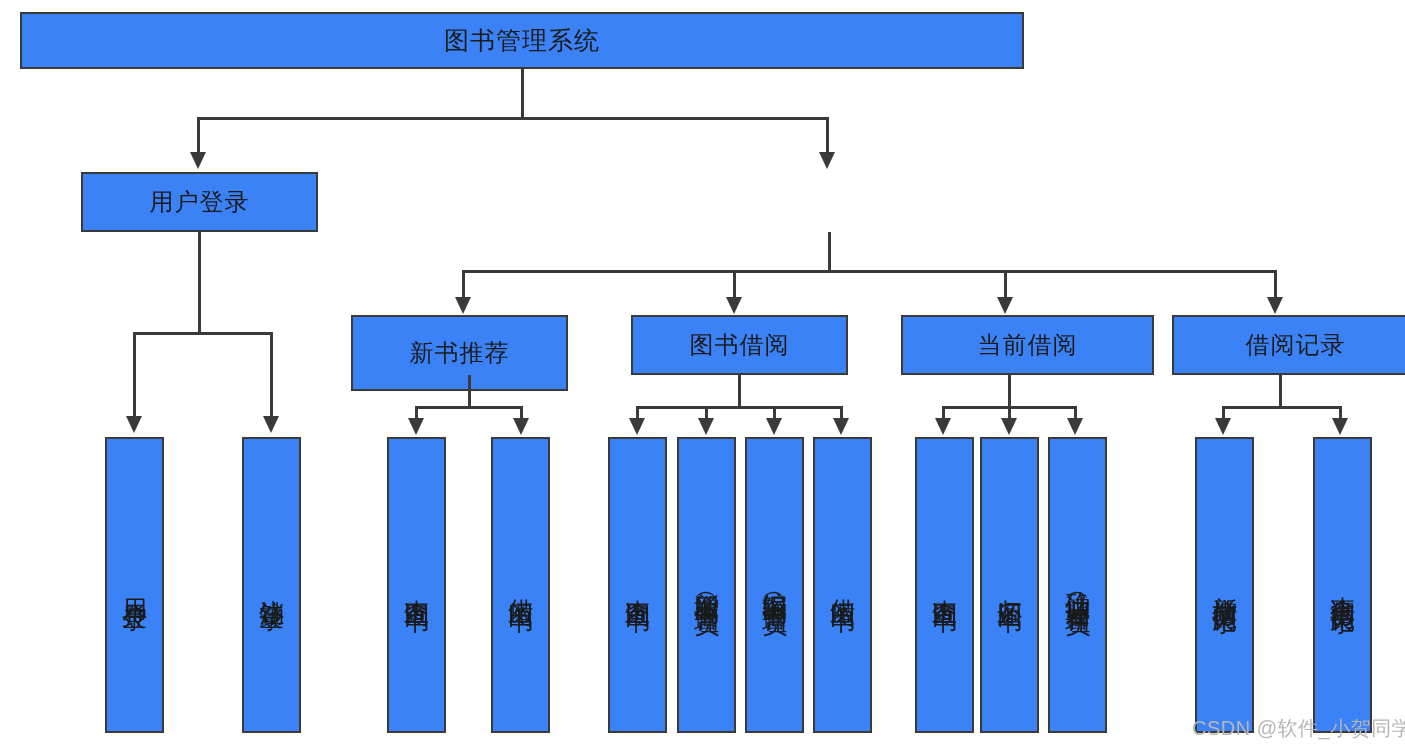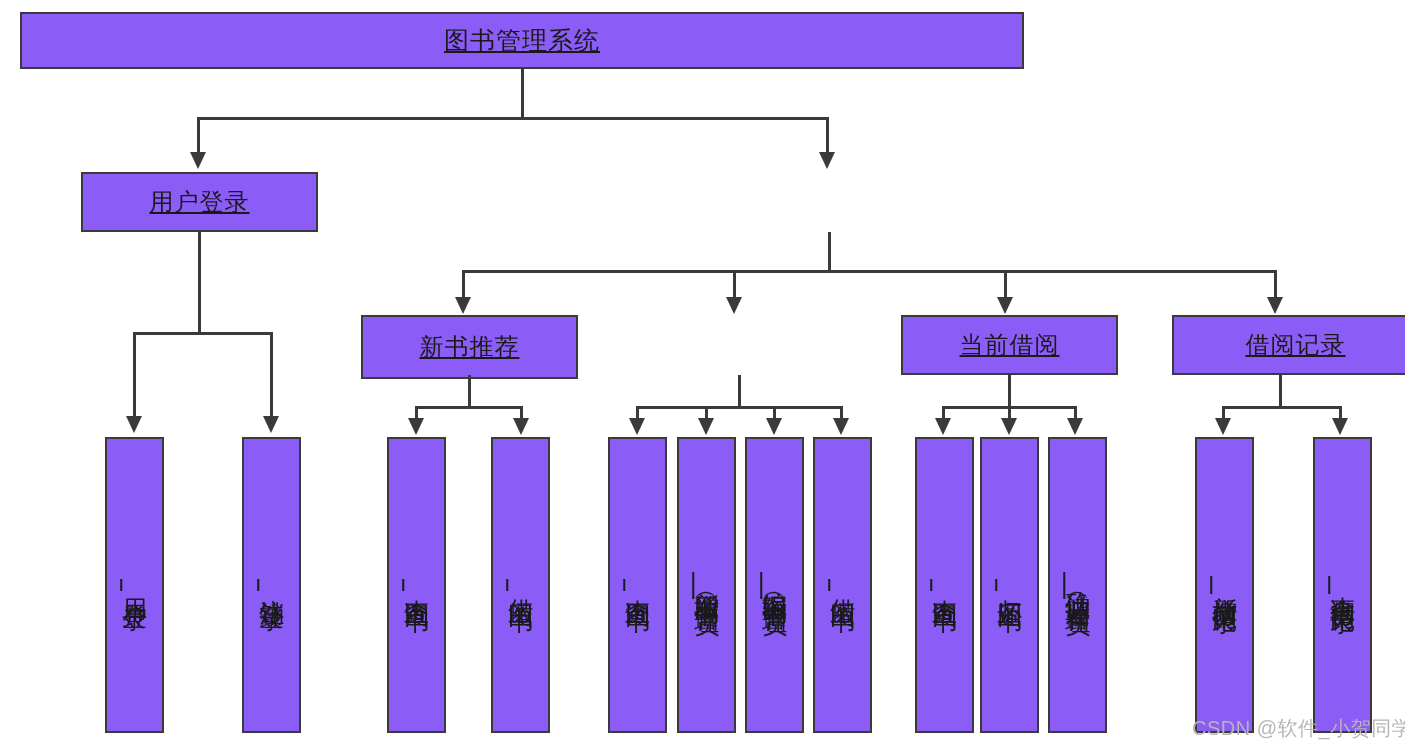--- a/index.html
+++ b/index.html
@@ -14,27 +14,26 @@
     position: relative;
     width: 1405px;
     height: 747px;
     background: #ffffff;
     overflow: hidden;
   }
   
   .node {
     position: absolute;
     box-sizing: border-box;
-    background: #8b5cf6;
+    background: #3b82f6;
     border: 2px solid #3a3a3a;
     display: flex;
     align-items: center;
     justify-content: center;
     color: #1a1a1a;
-    text-decoration: underline;
   }
   .node .lbl {
     display: block;
     text-align: center;
     white-space: nowrap;
   }
   
   .node.horiz .lbl {
     font-size: 24px;
     letter-spacing: 1px;
@@ -115,24 +114,27 @@
   <div class="ln hln" style="left:462px; top:270px; width:815px; height:3px;"></div>
   <div class="ln vln" style="left:462px; top:270px; width:3px; height:28px;"></div>
   <div class="arrow" style="left:455px; top:297px;"></div>
   <div class="ln vln" style="left:733px; top:270px; width:3px; height:28px;"></div>
   <div class="arrow" style="left:726px; top:297px;"></div>
   <div class="ln vln" style="left:1004px; top:270px; width:3px; height:28px;"></div>
   <div class="arrow" style="left:997px; top:297px;"></div>
   <div class="ln vln" style="left:1274px; top:270px; width:3px; height:28px;"></div>
   <div class="arrow" style="left:1267px; top:297px;"></div>
 
-  <div class="node horiz" style="left:361px; top:315px; width:217px; height:64px;">
+  <div class="node horiz" style="left:351px; top:315px; width:217px; height:76px;">
     <span class="lbl">新书推荐</span>
   </div>
-  <div class="node horiz" style="left:901px; top:315px; width:217px; height:60px;">
+  <div class="node horiz" style="left:631px; top:315px; width:217px; height:60px;">
+    <span class="lbl">图书借阅</span>
+  </div>
+  <div class="node horiz" style="left:901px; top:315px; width:253px; height:60px;">
     <span class="lbl">当前借阅</span>
   </div>
   <div class="node horiz" style="left:1172px; top:315px; width:247px; height:60px;">
     <span class="lbl">借阅记录</span>
   </div>
 
   <div class="ln vln" style="left:468px; top:375px; width:3px; height:33px;"></div>
   <div class="ln hln" style="left:415px; top:406px; width:108px; height:3px;"></div>
   <div class="ln vln" style="left:415px; top:406px; width:3px; height:13px;"></div>
   <div class="arrow" style="left:408px; top:418px;"></div>

